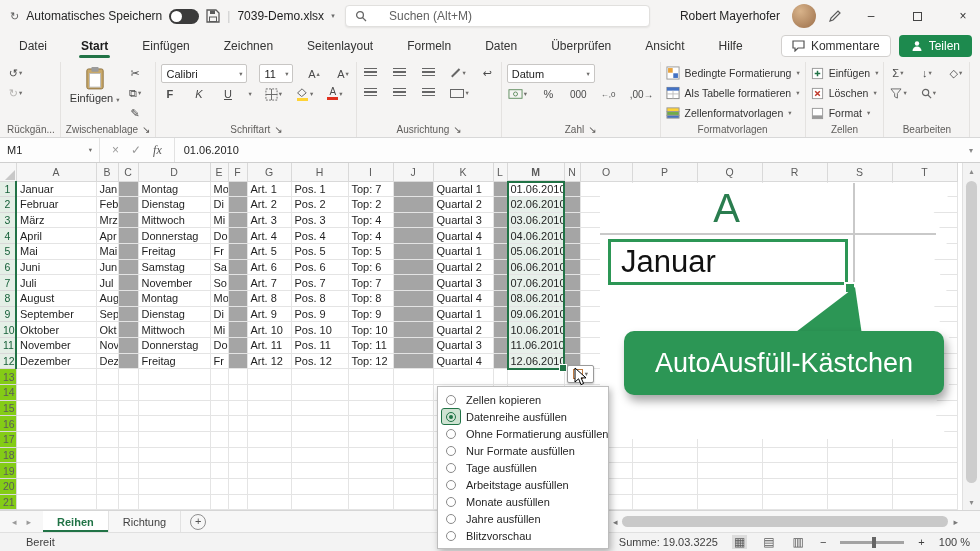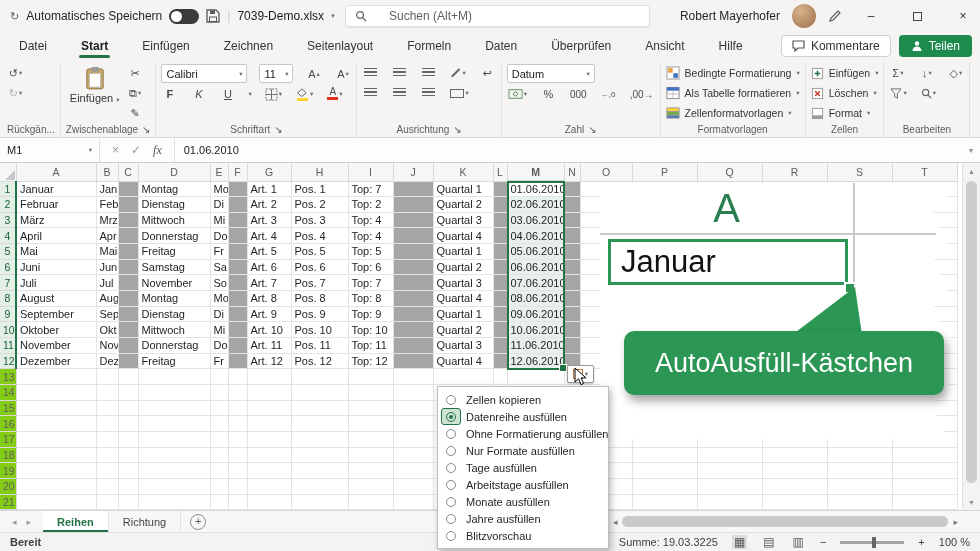--- a/index.html
+++ b/index.html
@@ -110,21 +110,21 @@
   .stab{display:flex;align-items:center;padding:0 14px;border-right:1px solid #e2e2e2;color:#3f3f3f;position:relative;}
   .stab.active{background:#fff;color:var(--green);font-weight:700;}
   .stab.active::after{content:"";position:absolute;left:0;right:0;bottom:0;height:2px;background:var(--green);}
   .addtab{width:16px;height:16px;border-radius:50%;border:1px solid #8f8f8f;align-self:center;margin-left:9px;display:flex;align-items:center;justify-content:center;color:#555;font-size:11px;line-height:1;}
   .hscroll{margin-left:auto;display:flex;align-items:center;gap:3px;padding-right:20px;}
   .ha{color:#7a7a7a;font-size:9px;padding:0 2px;}
   .hthumb{width:326px;height:11px;background:#c9c9c9;border-radius:6px;}
 
   
   .statusbar{top:532px;height:19px;background:#f3f3f3;border-top:1px solid #e0e0e0;display:flex;align-items:center;color:#3f3f3f;font-size:11px;z-index:2;}
-  .sb-left{padding-left:10px;font-weight:bold;}
+  .sb-left{padding-left:26px;}
   .sb-right{margin-left:auto;display:flex;align-items:center;gap:14px;padding-right:10px;}
   .viewico{font-size:12px;color:#5a5a5a;padding:0 2px;}
   .viewico.on{background:#dcdcdc;}
   .ztrack{width:64px;height:3px;background:#a3a3a3;position:relative;}
   .zknob{position:absolute;left:50%;top:-4px;width:4px;height:11px;background:#666;}
 </style>
 </head>
 <body>
 
 <div class="band titlebar">

